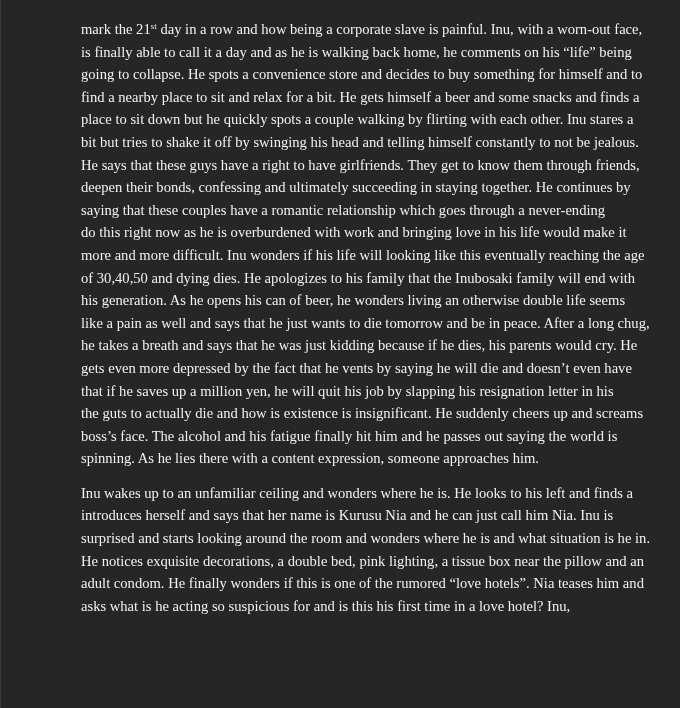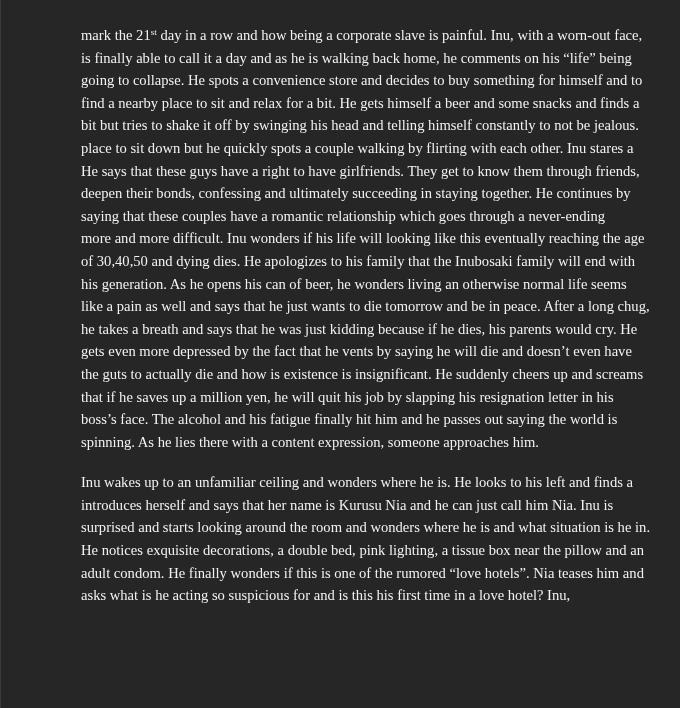--- a/index.html
+++ b/index.html
@@ -19,21 +19,21 @@
     position: absolute;
     left: 80px;
     top: 6px;
     width: 530px;
     font-family: "Liberation Serif", "DejaVu Serif", serif;
     font-size: 14.6px;
     line-height: 22.6px;
     color: #f2f2f2;
   }
   .page p {
-    margin: 18px 0 11px 0;
+    margin: 12px 0 11px 0;
     padding: 0;
   }
   .line {
     display: block;
     white-space: nowrap;
   }
   sup {
     font-size: 9px;
     line-height: 0;
     vertical-align: 5px;
@@ -41,33 +41,34 @@
 </style>
 </head>
 <body>
 
 <div class="page">
   <p>
     <span class="line"><span>mark the 21</span><sup>st</sup><span> day in a row and how being a corporate slave is painful. Inu, with a worn-out face,</span></span>
     <span class="line">is finally able to call it a day and as he is walking back home, he comments on his “life” being</span>
     <span class="line">going to collapse. He spots a convenience store and decides to buy something for himself and to</span>
     <span class="line">find a nearby place to sit and relax for a bit. He gets himself a beer and some snacks and finds a</span>
+    <span class="line">place to sit down but he quickly spots a couple walking by flirting with each other. Inu stares a</span>
     <span class="line">bit but tries to shake it off by swinging his head and telling himself constantly to not be jealous.</span>
-    <span class="line">place to sit down but he quickly spots a couple walking by flirting with each other. Inu stares a</span>
     <span class="line">He says that these guys have a right to have girlfriends. They get to know them through friends,</span>
     <span class="line">deepen their bonds, confessing and ultimately succeeding in staying together. He continues by</span>
     <span class="line">saying that these couples have a romantic relationship which goes through a never-ending</span>
+    <span class="line">do this right now as he is overburdened with work and bringing love in his life would make it</span>
     <span class="line">more and more difficult. Inu wonders if his life will looking like this eventually reaching the age</span>
     <span class="line">of 30,40,50 and dying dies. He apologizes to his family that the Inubosaki family will end with</span>
-    <span class="line">his generation. As he opens his can of beer, he wonders living an otherwise normal life seems</span>
+    <span class="line">his generation. As he opens his can of beer, he wonders living an otherwise double life seems</span>
     <span class="line">like a pain as well and says that he just wants to die tomorrow and be in peace. After a long chug,</span>
     <span class="line">he takes a breath and says that he was just kidding because if he dies, his parents would cry. He</span>
     <span class="line">gets even more depressed by the fact that he vents by saying he will die and doesn’t even have</span>
+    <span class="line">that if he saves up a million yen, he will quit his job by slapping his resignation letter in his</span>
     <span class="line">the guts to actually die and how is existence is insignificant. He suddenly cheers up and screams</span>
-    <span class="line">that if he saves up a million yen, he will quit his job by slapping his resignation letter in his</span>
     <span class="line">boss’s face. The alcohol and his fatigue finally hit him and he passes out saying the world is</span>
     <span class="line">spinning. As he lies there with a content expression, someone approaches him.</span>
   </p>
   <p>
     <span class="line">Inu wakes up to an unfamiliar ceiling and wonders where he is. He looks to his left and finds a</span>
     <span class="line">introduces herself and says that her name is Kurusu Nia and he can just call him Nia. Inu is</span>
     <span class="line">surprised and starts looking around the room and wonders where he is and what situation is he in.</span>
     <span class="line">He notices exquisite decorations, a double bed, pink lighting, a tissue box near the pillow and an</span>
     <span class="line">adult condom. He finally wonders if this is one of the rumored “love hotels”. Nia teases him and</span>
     <span class="line">asks what is he acting so suspicious for and is this his first time in a love hotel? Inu,</span>

